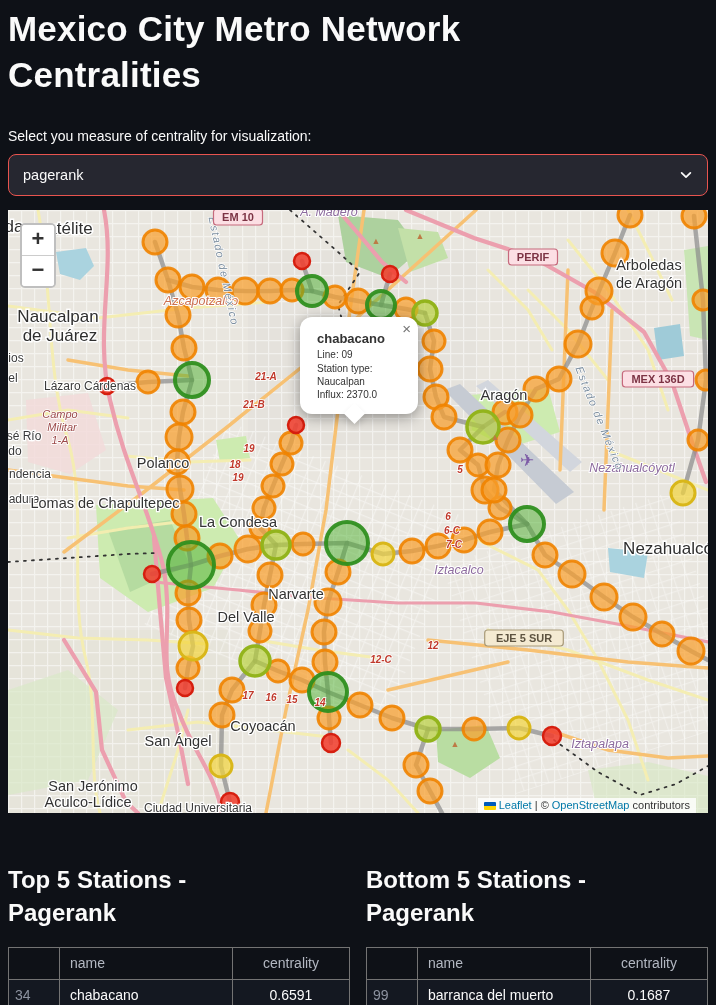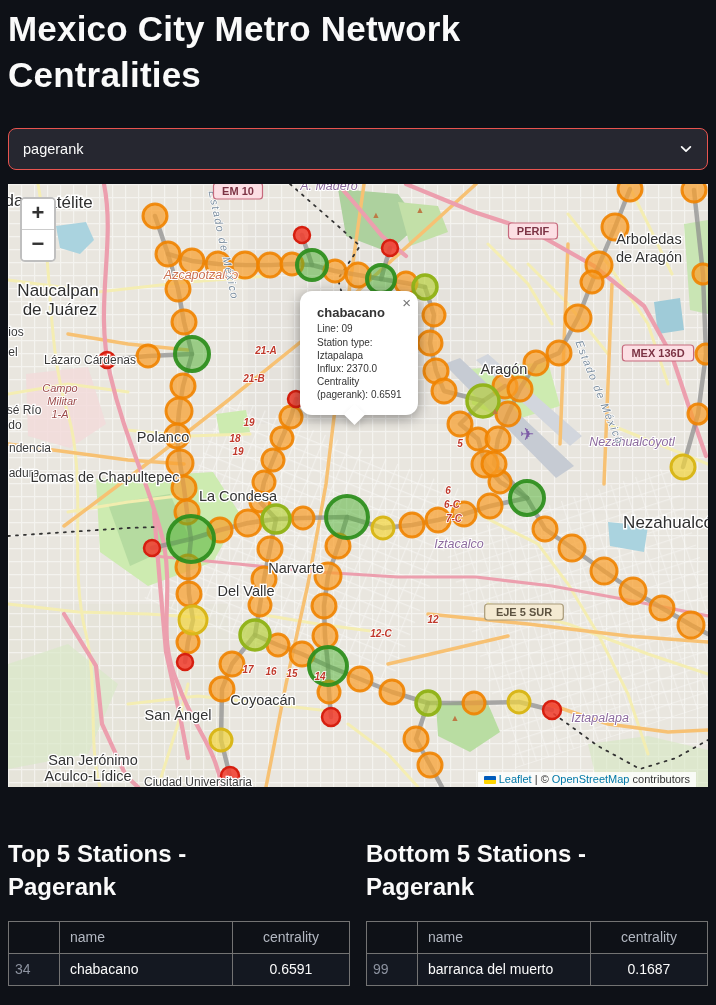--- a/index.html
+++ b/index.html
@@ -57,20 +57,21 @@
   table.df .col-idx{width:38px;color:#8d93a0;padding:0 6px;}
   table.df .col-val{width:96px;text-align:center;}
   table.df td.col-idx{background:#141821;}
 </style>
 </head>
 <body>
 
 <div class="wrap">
   <h1 class="page-title">Mexico City Metro Network Centralities</h1>
 
+  <label class="select-label">Select you measure of centrality for visualization:</label>
 
   <div class="selectbox">
     <span class="val">pagerank</span>
     <svg class="chev" viewBox="0 0 16 16">
         <path d="M3 5.5 L8 10.5 L13 5.5" fill="none" stroke="#fafafa" stroke-width="2" stroke-linecap="round" stroke-linejoin="round"></path>
       </svg>
   </div>
 
   <div class="map">
     <svg id="mapsvg" width="700" height="603" viewBox="0 0 700 603">
@@ -374,23 +375,22 @@
     <div class="zoomctl">
       <span class="zbtn">+</span>
       <span class="zbtn">−</span>
     </div>
 
     <div class="popup">
       <span class="pclose">×</span>
       <div class="ptitle">chabacano</div>
       <div id="popup-lines">
           <div class="pline">Line: 09</div>
-          <div class="pline">Station type: Iztapalapa</div>
+          <div class="pline">Station type: Naucalpan</div>
           <div class="pline">Influx: 2370.0</div>
-          <div class="pline">Centrality (pagerank): 0.6591</div>
         </div>
       <div class="tail"></div>
     </div>
 
     <div class="attrib"><span class="uaflag"></span><a>Leaflet</a><span> | © </span><a>OpenStreetMap</a><span> contributors</span></div>
   </div>
 
   <div class="cols">
     <div class="col">
       <h3 class="tbl-title">Top 5 Stations - Pagerank</h3>

